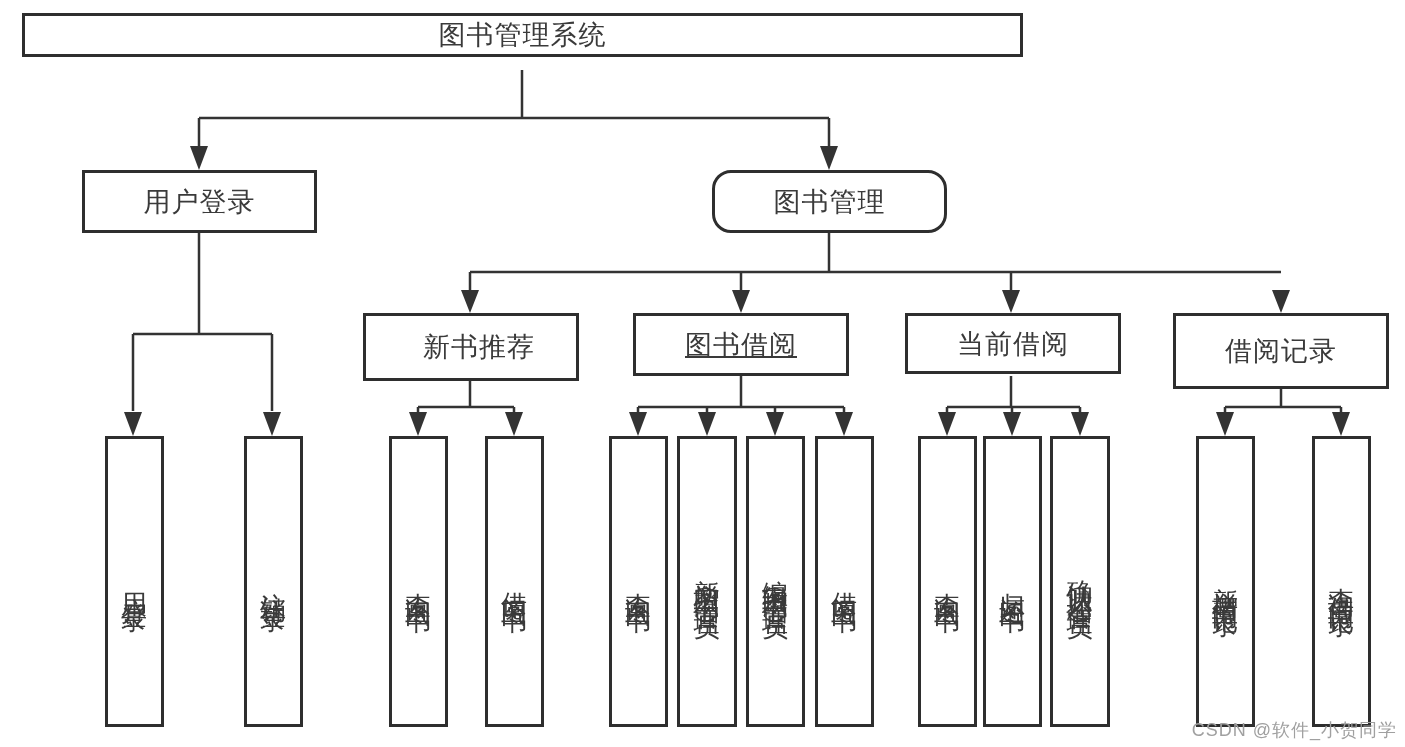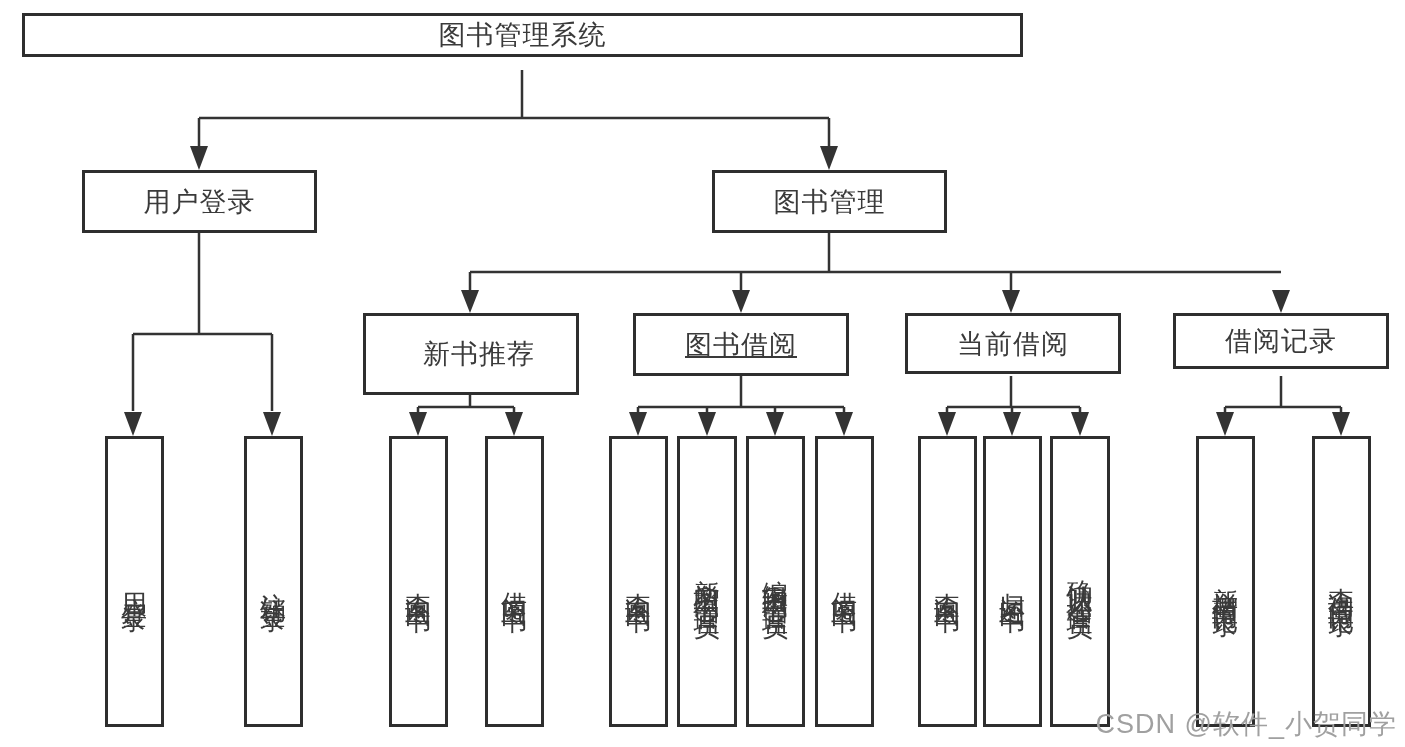--- a/index.html
+++ b/index.html
@@ -19,21 +19,21 @@
     position:absolute;box-sizing:border-box;background:var(--box-fill);
     border:3px solid var(--box-border);display:flex;align-items:center;justify-content:center;
     color:var(--text);
   }
   .vbox span{
     writing-mode:vertical-rl;text-orientation:mixed;
     font-size:26px;letter-spacing:5px;line-height:1;white-space:nowrap;
   }
   .watermark{
     position:absolute;right:8px;bottom:5px;color:var(--watermark);
-    font-size:27px;letter-spacing:1px;z-index:5;white-space:nowrap;
+    font-size:18px;letter-spacing:1px;z-index:5;white-space:nowrap;
   }
 </style>
 </head>
 <body>
 
 <div id="stage">
 
   <svg id="connectors" viewBox="0 0 1405 747">
     <path fill="none" stroke="#333333" stroke-width="2.5" d="M522,70 V118 M199,118 H829 M199,118 V146 M829,118 V146
          M199,233 V334 M133,334 H272 M133,334 V411 M272,334 V411
@@ -51,26 +51,26 @@
          M629,412 L647,412 L638,436 Z M698,412 L716,412 L707,436 Z
          M766,412 L784,412 L775,436 Z M835,412 L853,412 L844,436 Z
          M938,412 L956,412 L947,436 Z M1003,412 L1021,412 L1012,436 Z
          M1071,412 L1089,412 L1080,436 Z M1216,412 L1234,412 L1225,436 Z
          M1332,412 L1350,412 L1341,436 Z"></path>
   </svg>
 
   <div class="box" style="left:22px;top:13px;width:1001px;height:44px;">图书管理系统</div>
 
   <div class="box" style="left:82px;top:170px;width:235px;height:63px;">用户登录</div>
-  <div class="box" style="left:712px;top:170px;width:235px;height:63px;">图书管理</div>
+  <div class="box" style="left:712px;top:170px;width:235px;height:63px;border-radius:19px;">图书管理</div>
 
-  <div class="box" style="left:363px;top:313px;width:216px;height:82px;padding-left:16px;">新书推荐</div>
+  <div class="box" style="left:363px;top:313px;width:216px;height:68px;padding-left:16px;">新书推荐</div>
   <div class="box" style="left:633px;top:313px;width:216px;height:63px;text-decoration:underline;">图书借阅</div>
   <div class="box" style="left:905px;top:313px;width:216px;height:61px;">当前借阅</div>
-  <div class="box" style="left:1173px;top:313px;width:216px;height:56px;">借阅记录</div>
+  <div class="box" style="left:1173px;top:313px;width:216px;height:76px;">借阅记录</div>
 
   <div class="vbox" style="left:105px;top:436px;width:59px;height:291px;">
     <span>用户登录</span>
     </div>
   <div class="vbox" style="left:244px;top:436px;width:59px;height:291px;">
     <span>注销登录</span>
     </div>
 
   <div class="vbox" style="left:389px;top:436px;width:59px;height:291px;">
     <span>查询图书</span>

